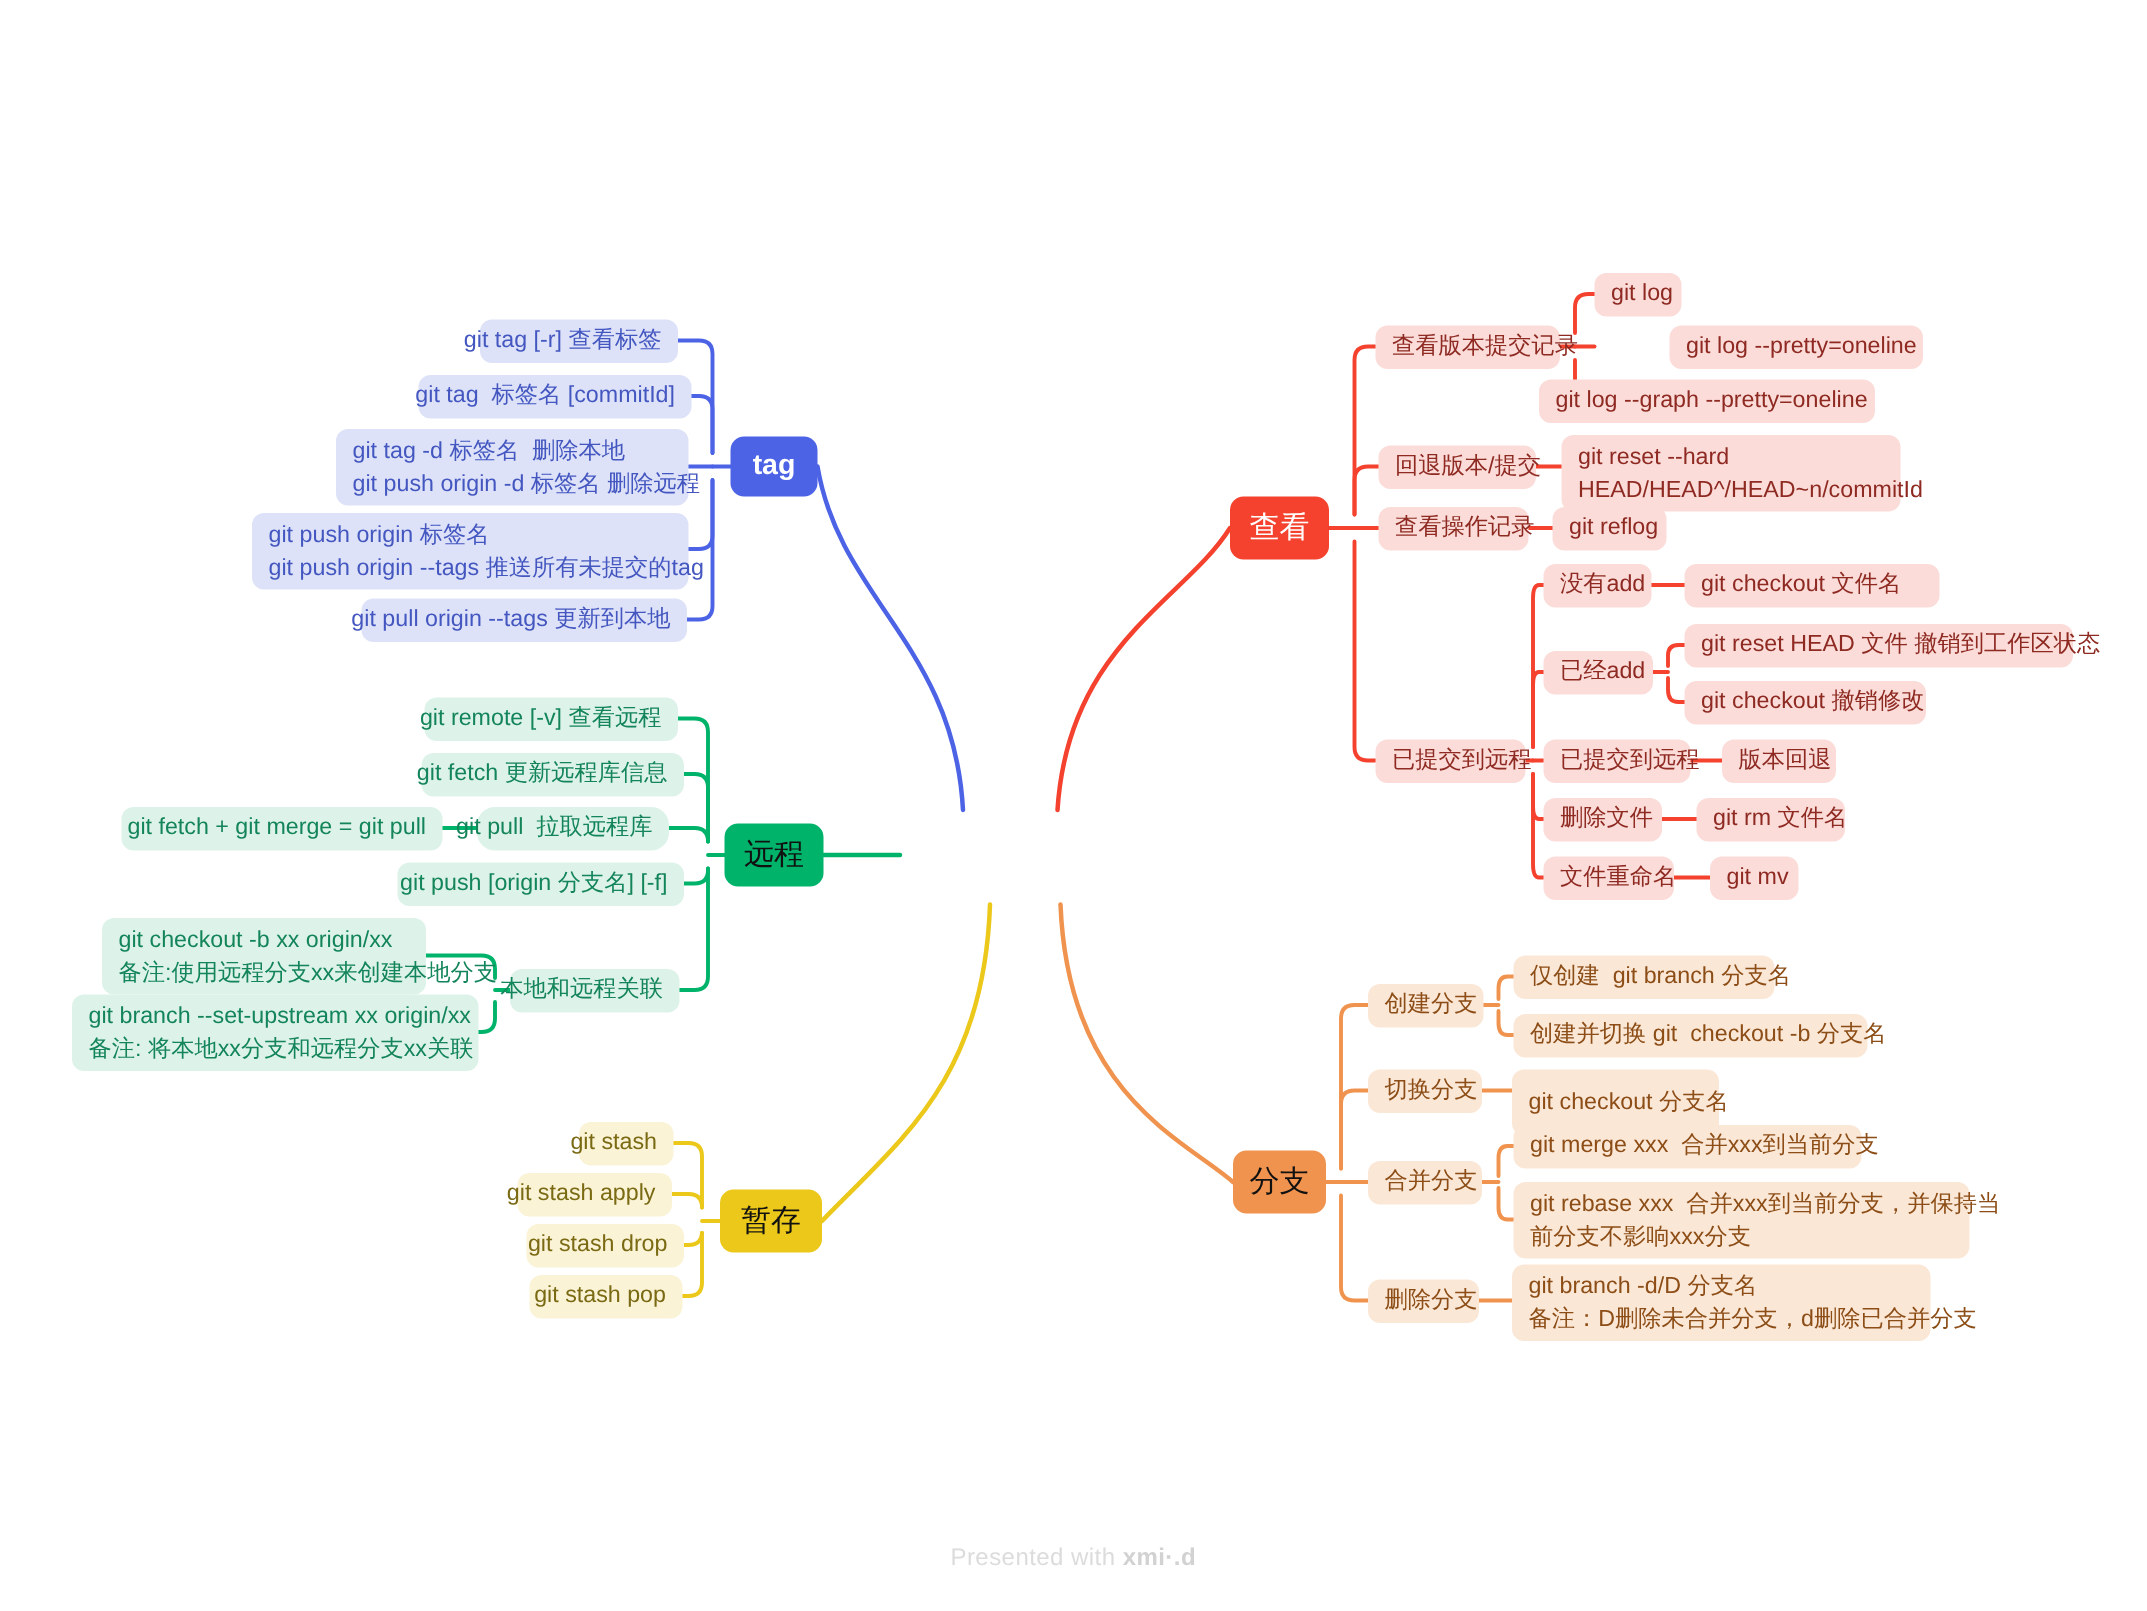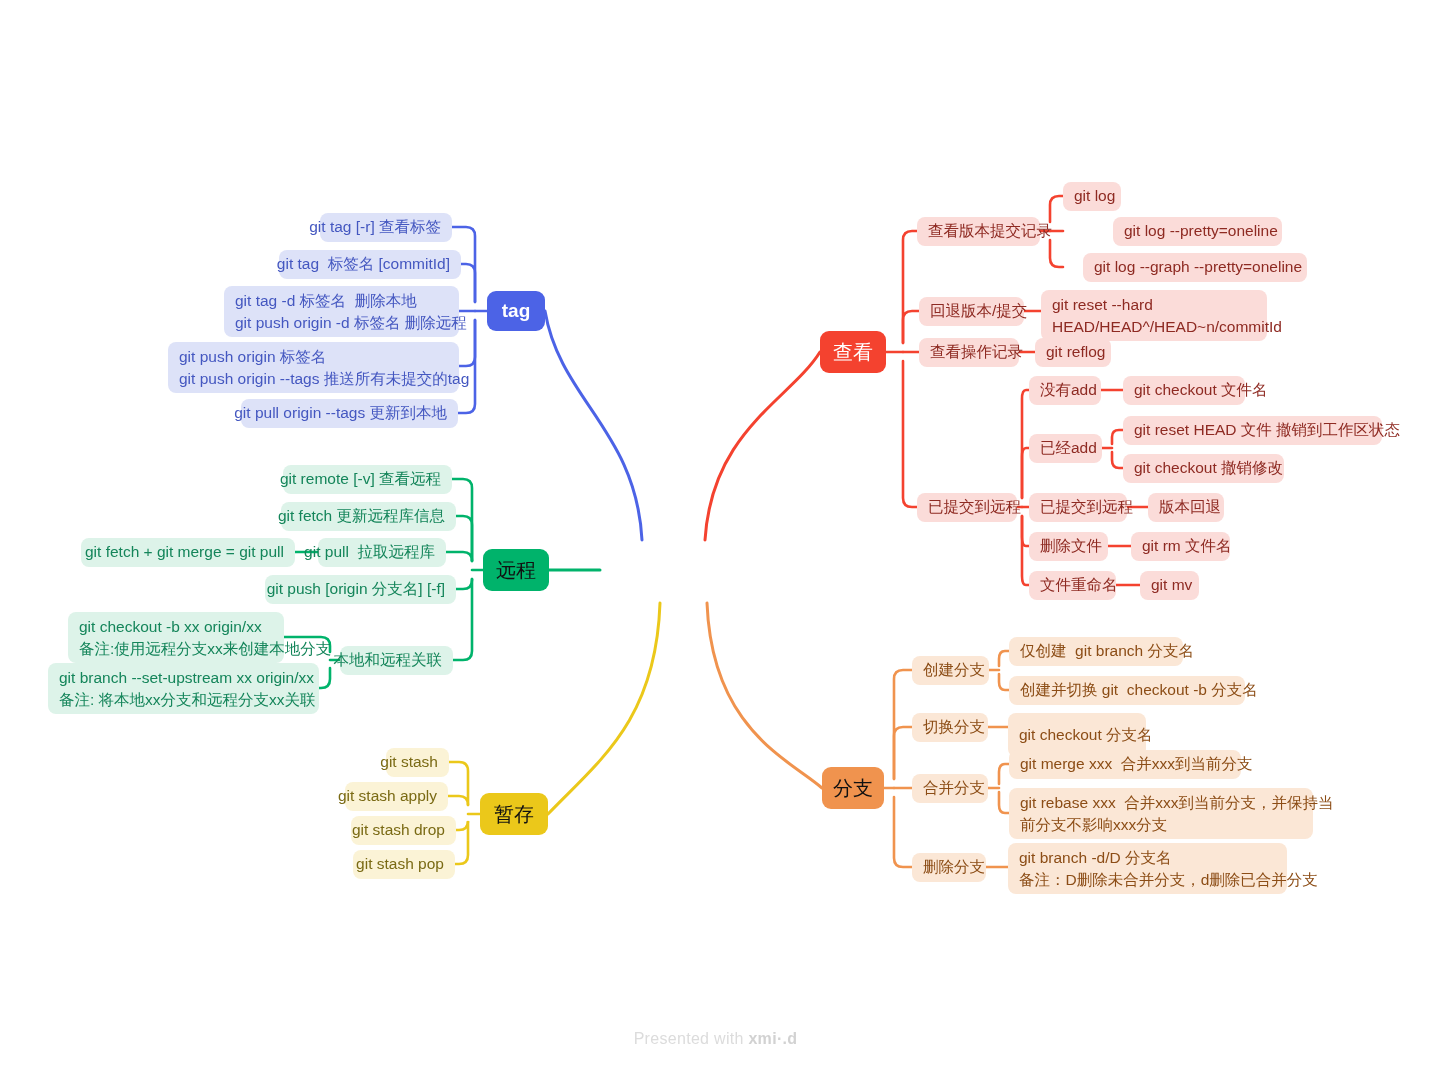--- a/index.html
+++ b/index.html
@@ -172,21 +172,21 @@
   <div class="node leaf c-blue r-align" style="left:241px;top:399px;width:217px;height:29px;">
     <span>git pull origin --tags 更新到本地</span>
   </div>
 
   <div class="node leaf c-green r-align" style="left:283px;top:465px;width:169px;height:29px;">
     <span>git remote [-v] 查看远程</span>
   </div>
   <div class="node leaf c-green r-align" style="left:281px;top:502px;width:175px;height:29px;">
     <span>git fetch 更新远程库信息</span>
   </div>
-  <div class="node leaf c-green r-align" style="left:318px;top:538px;width:128px;height:29px;">
+  <div class="node leaf c-green r-align" style="left:318px;top:538px;width:128px;height:29px;border-radius:12px;">
     <span>git pull  拉取远程库</span>
   </div>
   <div class="node leaf c-green r-align" style="left:265px;top:575px;width:191px;height:29px;">
     <span>git push [origin 分支名] [-f]</span>
   </div>
   <div class="node leaf c-green r-align" style="left:340px;top:646px;width:113px;height:29px;">
     <span>本地和远程关联</span>
   </div>
   <div class="node leaf c-green r-align" style="left:81px;top:538px;width:214px;height:29px;">
     <span>git fetch + git merge = git pull</span>
@@ -225,21 +225,21 @@
   <div class="node leaf c-red l-align" style="left:917px;top:493px;width:100px;height:29px;">
     <span>已提交到远程</span>
   </div>
 
   <div class="node leaf c-red l-align" style="left:1063px;top:182px;width:58px;height:29px;">
     <span>git log</span>
   </div>
   <div class="node leaf c-red l-align" style="left:1113px;top:217px;width:169px;height:29px;">
     <span>git log --pretty=oneline</span>
   </div>
-  <div class="node leaf c-red l-align" style="left:1083px;top:253px;width:224px;height:29px;">
+  <div class="node leaf c-red l-align" style="left:1026px;top:253px;width:224px;height:29px;">
     <span>git log --graph --pretty=oneline</span>
   </div>
 
   <div class="node leaf c-red l-align two" style="left:1041px;top:290px;width:226px;height:51px;">
     <span>git reset --hard
 HEAD/HEAD^/HEAD~n/commitId</span>
   </div>
 
   <div class="node leaf c-red l-align" style="left:1035px;top:338px;width:76px;height:29px;">
     <span>git reflog</span>
@@ -254,21 +254,21 @@
   <div class="node leaf c-red l-align" style="left:1029px;top:493px;width:98px;height:29px;">
     <span>已提交到远程</span>
   </div>
   <div class="node leaf c-red l-align" style="left:1029px;top:532px;width:79px;height:29px;">
     <span>删除文件</span>
   </div>
   <div class="node leaf c-red l-align" style="left:1029px;top:571px;width:87px;height:29px;">
     <span>文件重命名</span>
   </div>
 
-  <div class="node leaf c-red l-align" style="left:1123px;top:376px;width:122px;height:29px;">
+  <div class="node leaf c-red l-align" style="left:1123px;top:376px;width:170px;height:29px;">
     <span>git checkout 文件名</span>
   </div>
   <div class="node leaf c-red l-align" style="left:1123px;top:416px;width:259px;height:29px;">
     <span>git reset HEAD 文件 撤销到工作区状态</span>
   </div>
   <div class="node leaf c-red l-align" style="left:1123px;top:454px;width:161px;height:29px;">
     <span>git checkout 撤销修改</span>
   </div>
   <div class="node leaf c-red l-align" style="left:1148px;top:493px;width:76px;height:29px;">
     <span>版本回退</span>

